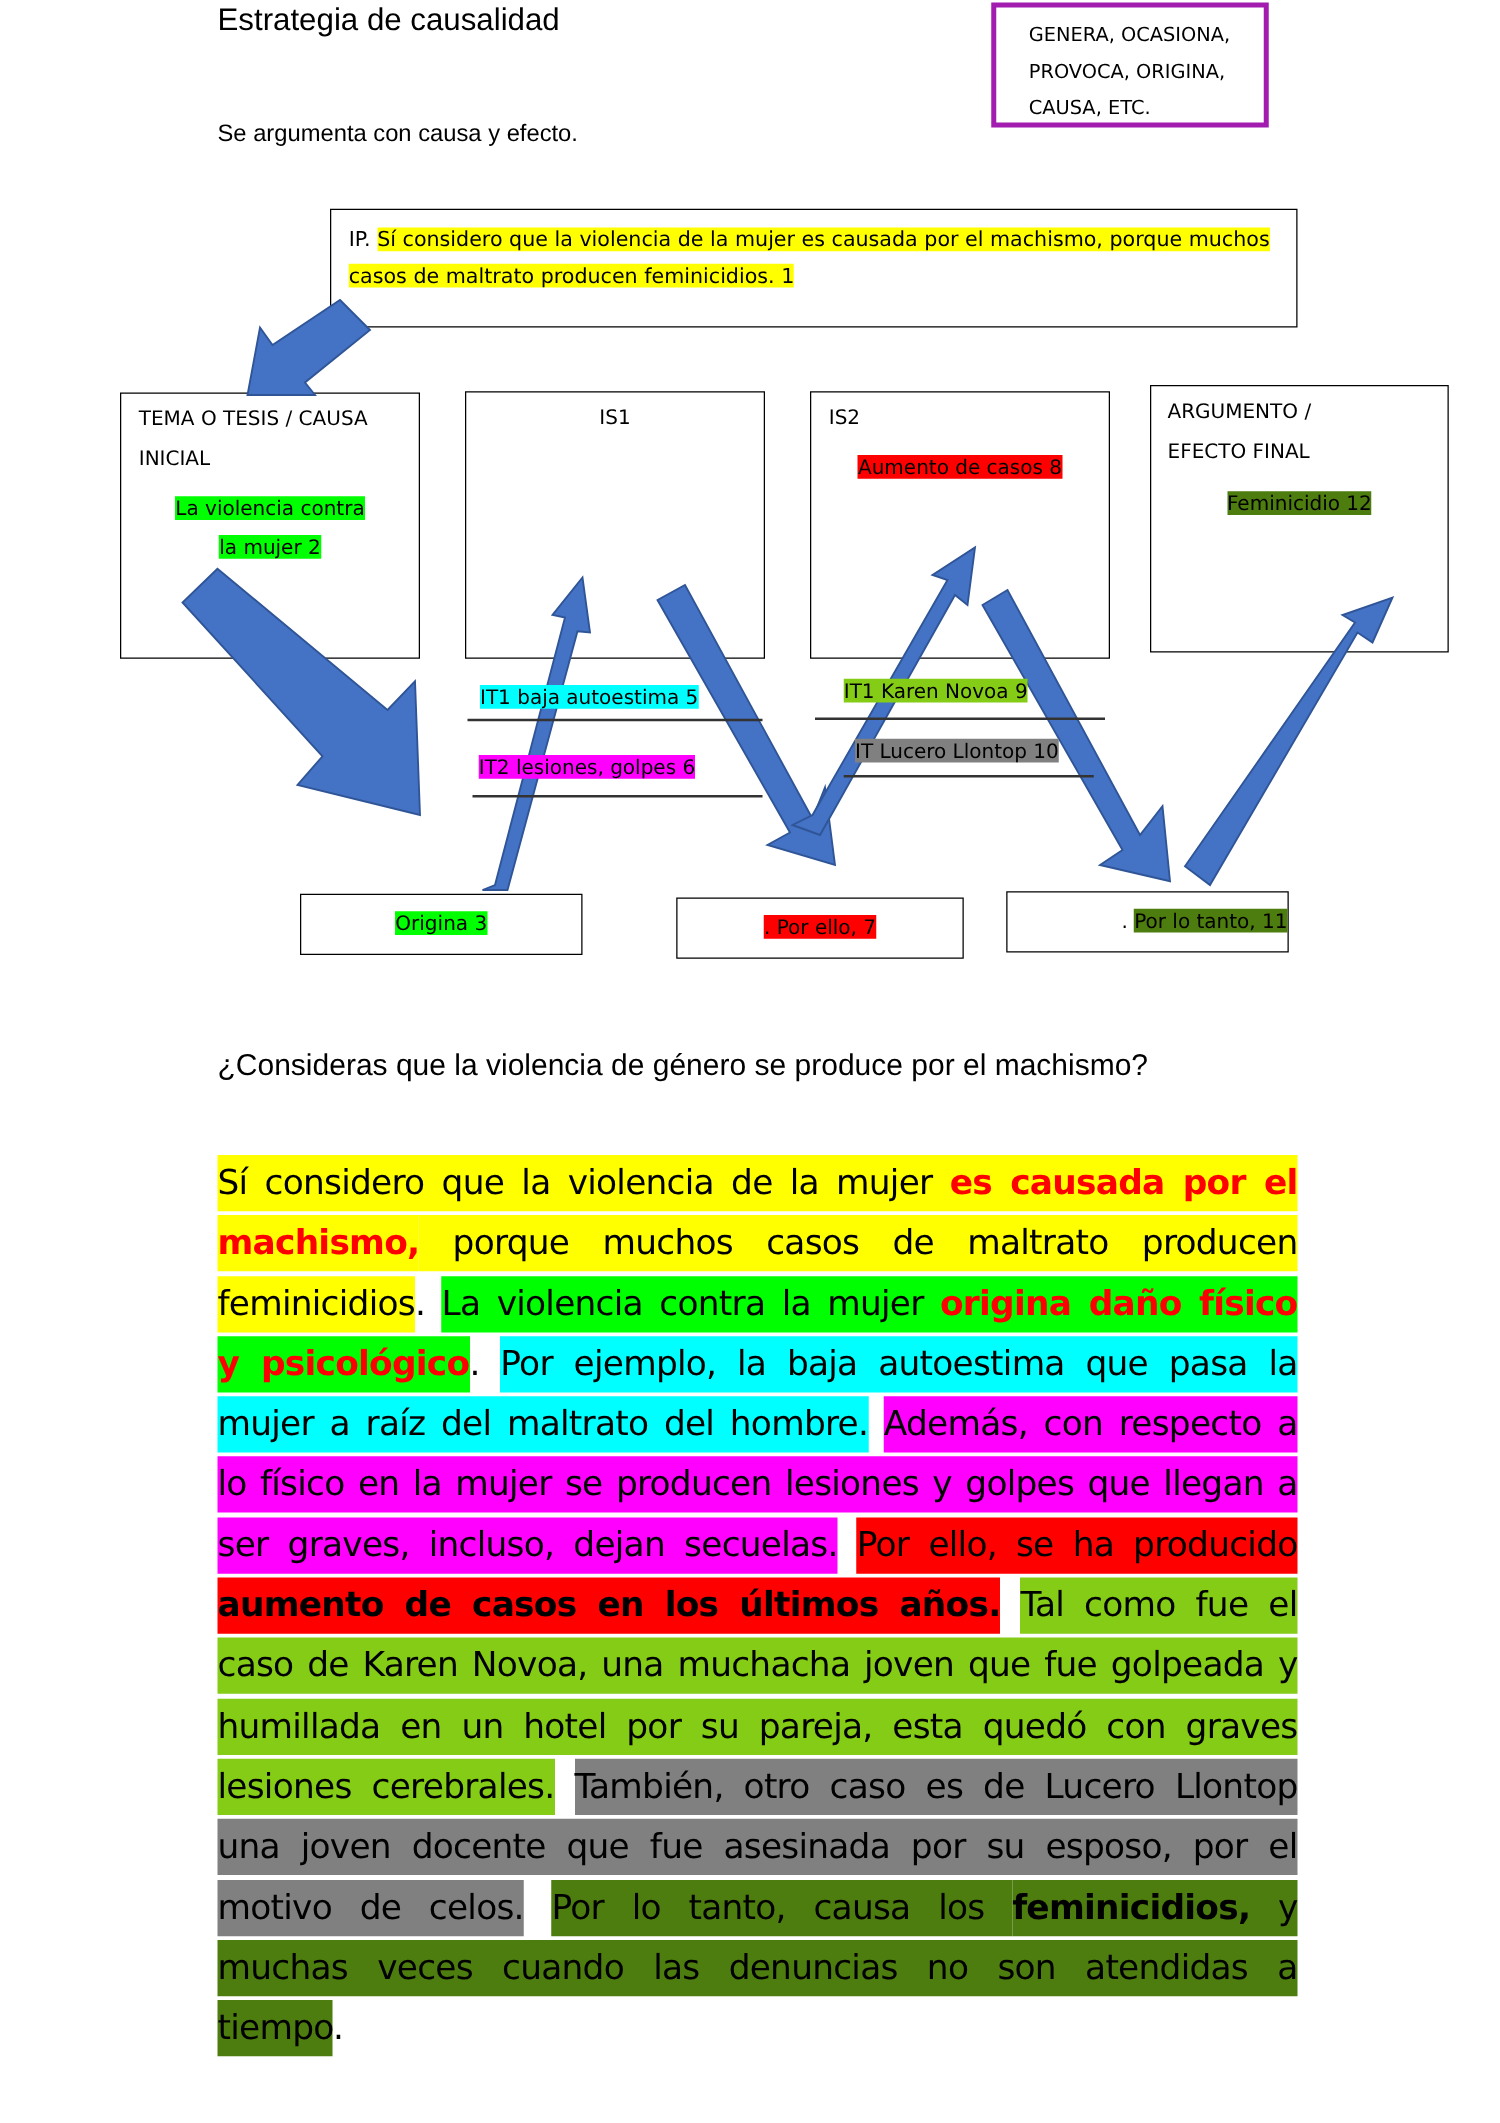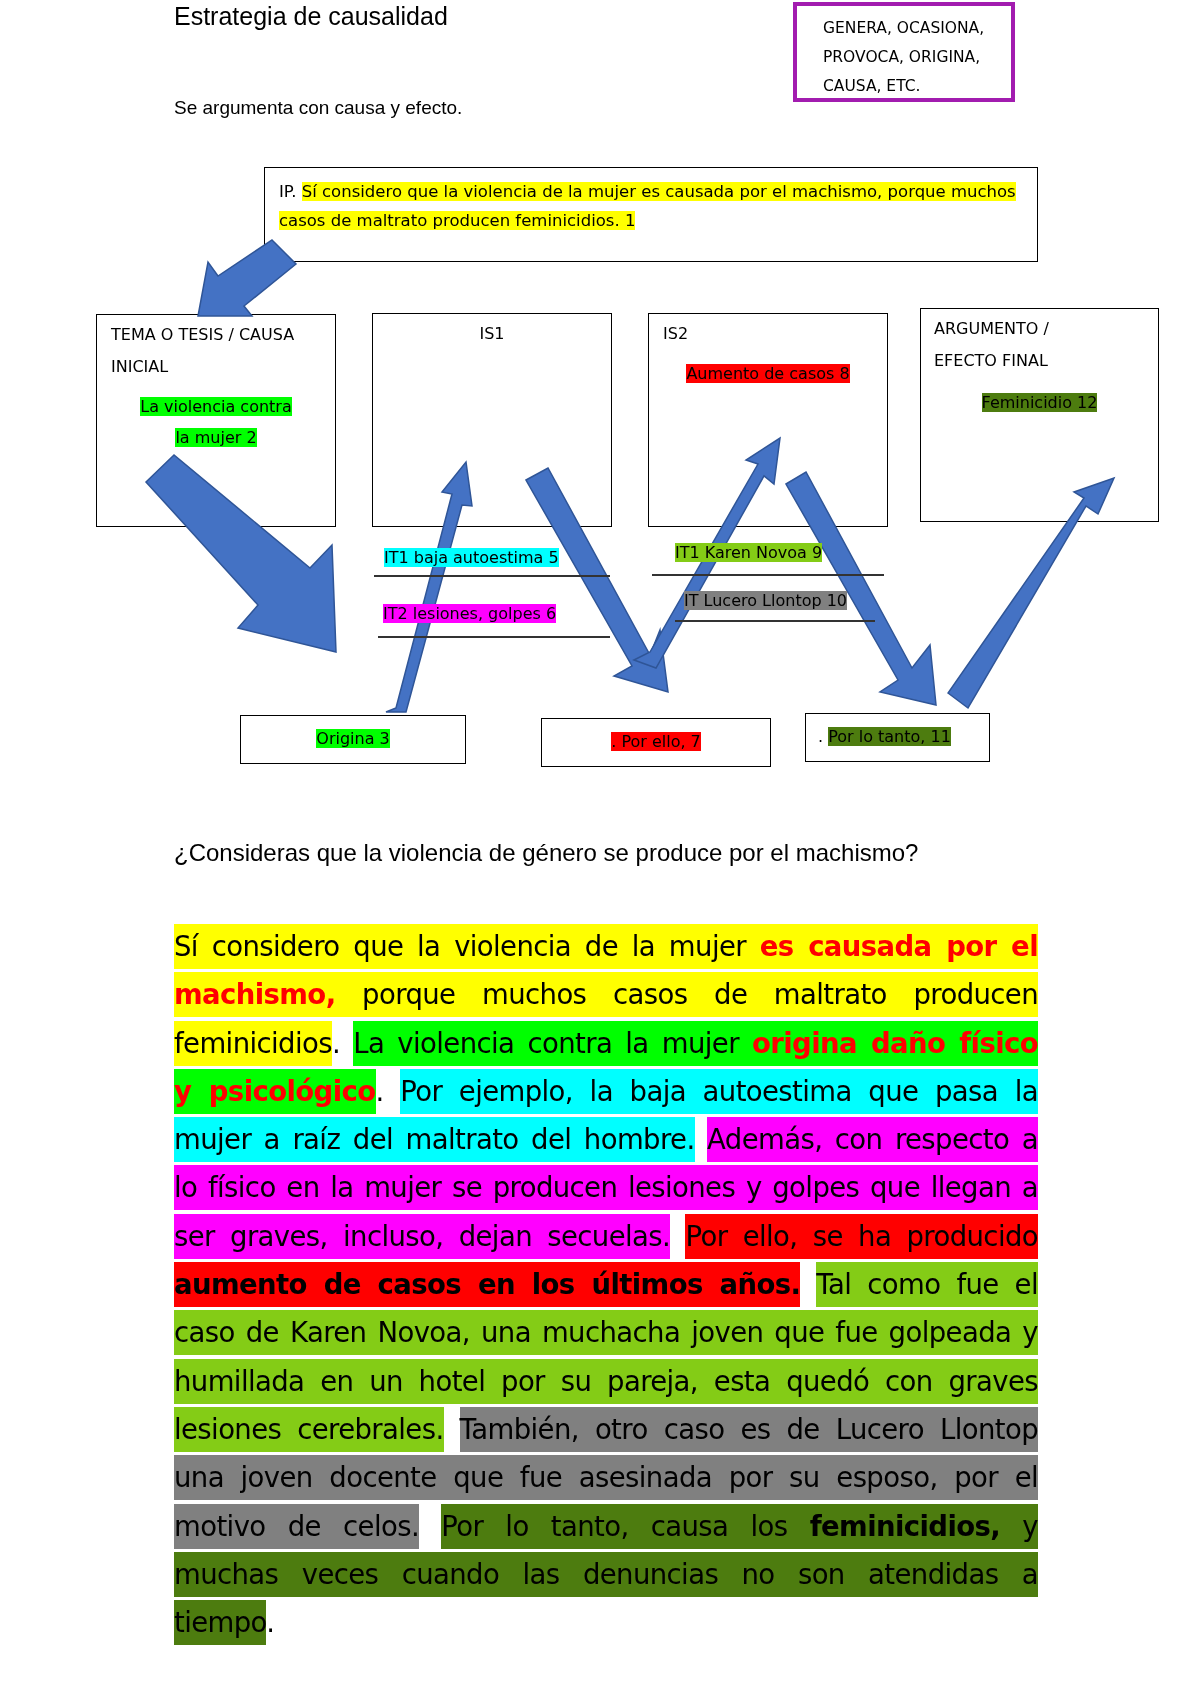--- a/index.html
+++ b/index.html
@@ -70,21 +70,21 @@
     <span class="o">Feminicidio 12</span>
   </div>
 </div>
 
 <div class="abs box center" style="left:240px;top:715px;width:226px;height:49px;line-height:46px;">
   <span class="g">Origina 3</span>
 </div>
 <div class="abs box center" style="left:541px;top:718px;width:230px;height:49px;line-height:46px;">
   <span class="r">. Por ello, 7</span>
 </div>
-<div class="abs box" style="left:805px;top:713px;width:185px;height:49px;line-height:46px;padding-left:12px;">
+<div class="abs box" style="left:805px;top:713px;width:226px;height:49px;line-height:46px;padding-left:12px;text-align:right;">
   <span>. </span><span class="o">Por lo tanto, 11</span>
 </div>
 
 <svg class="arrows" viewBox="0 0 1200 800">
   <g fill="#4472c4" stroke="#2f5597" stroke-width="1.5">
 
     <polygon points="272,240 296,264 244,306 252,316 198,316 208,262 218,276"></polygon>
 
     <polygon points="174,455 146,482 258,605 238,628 336,652 332,545 310,568"></polygon>
 

